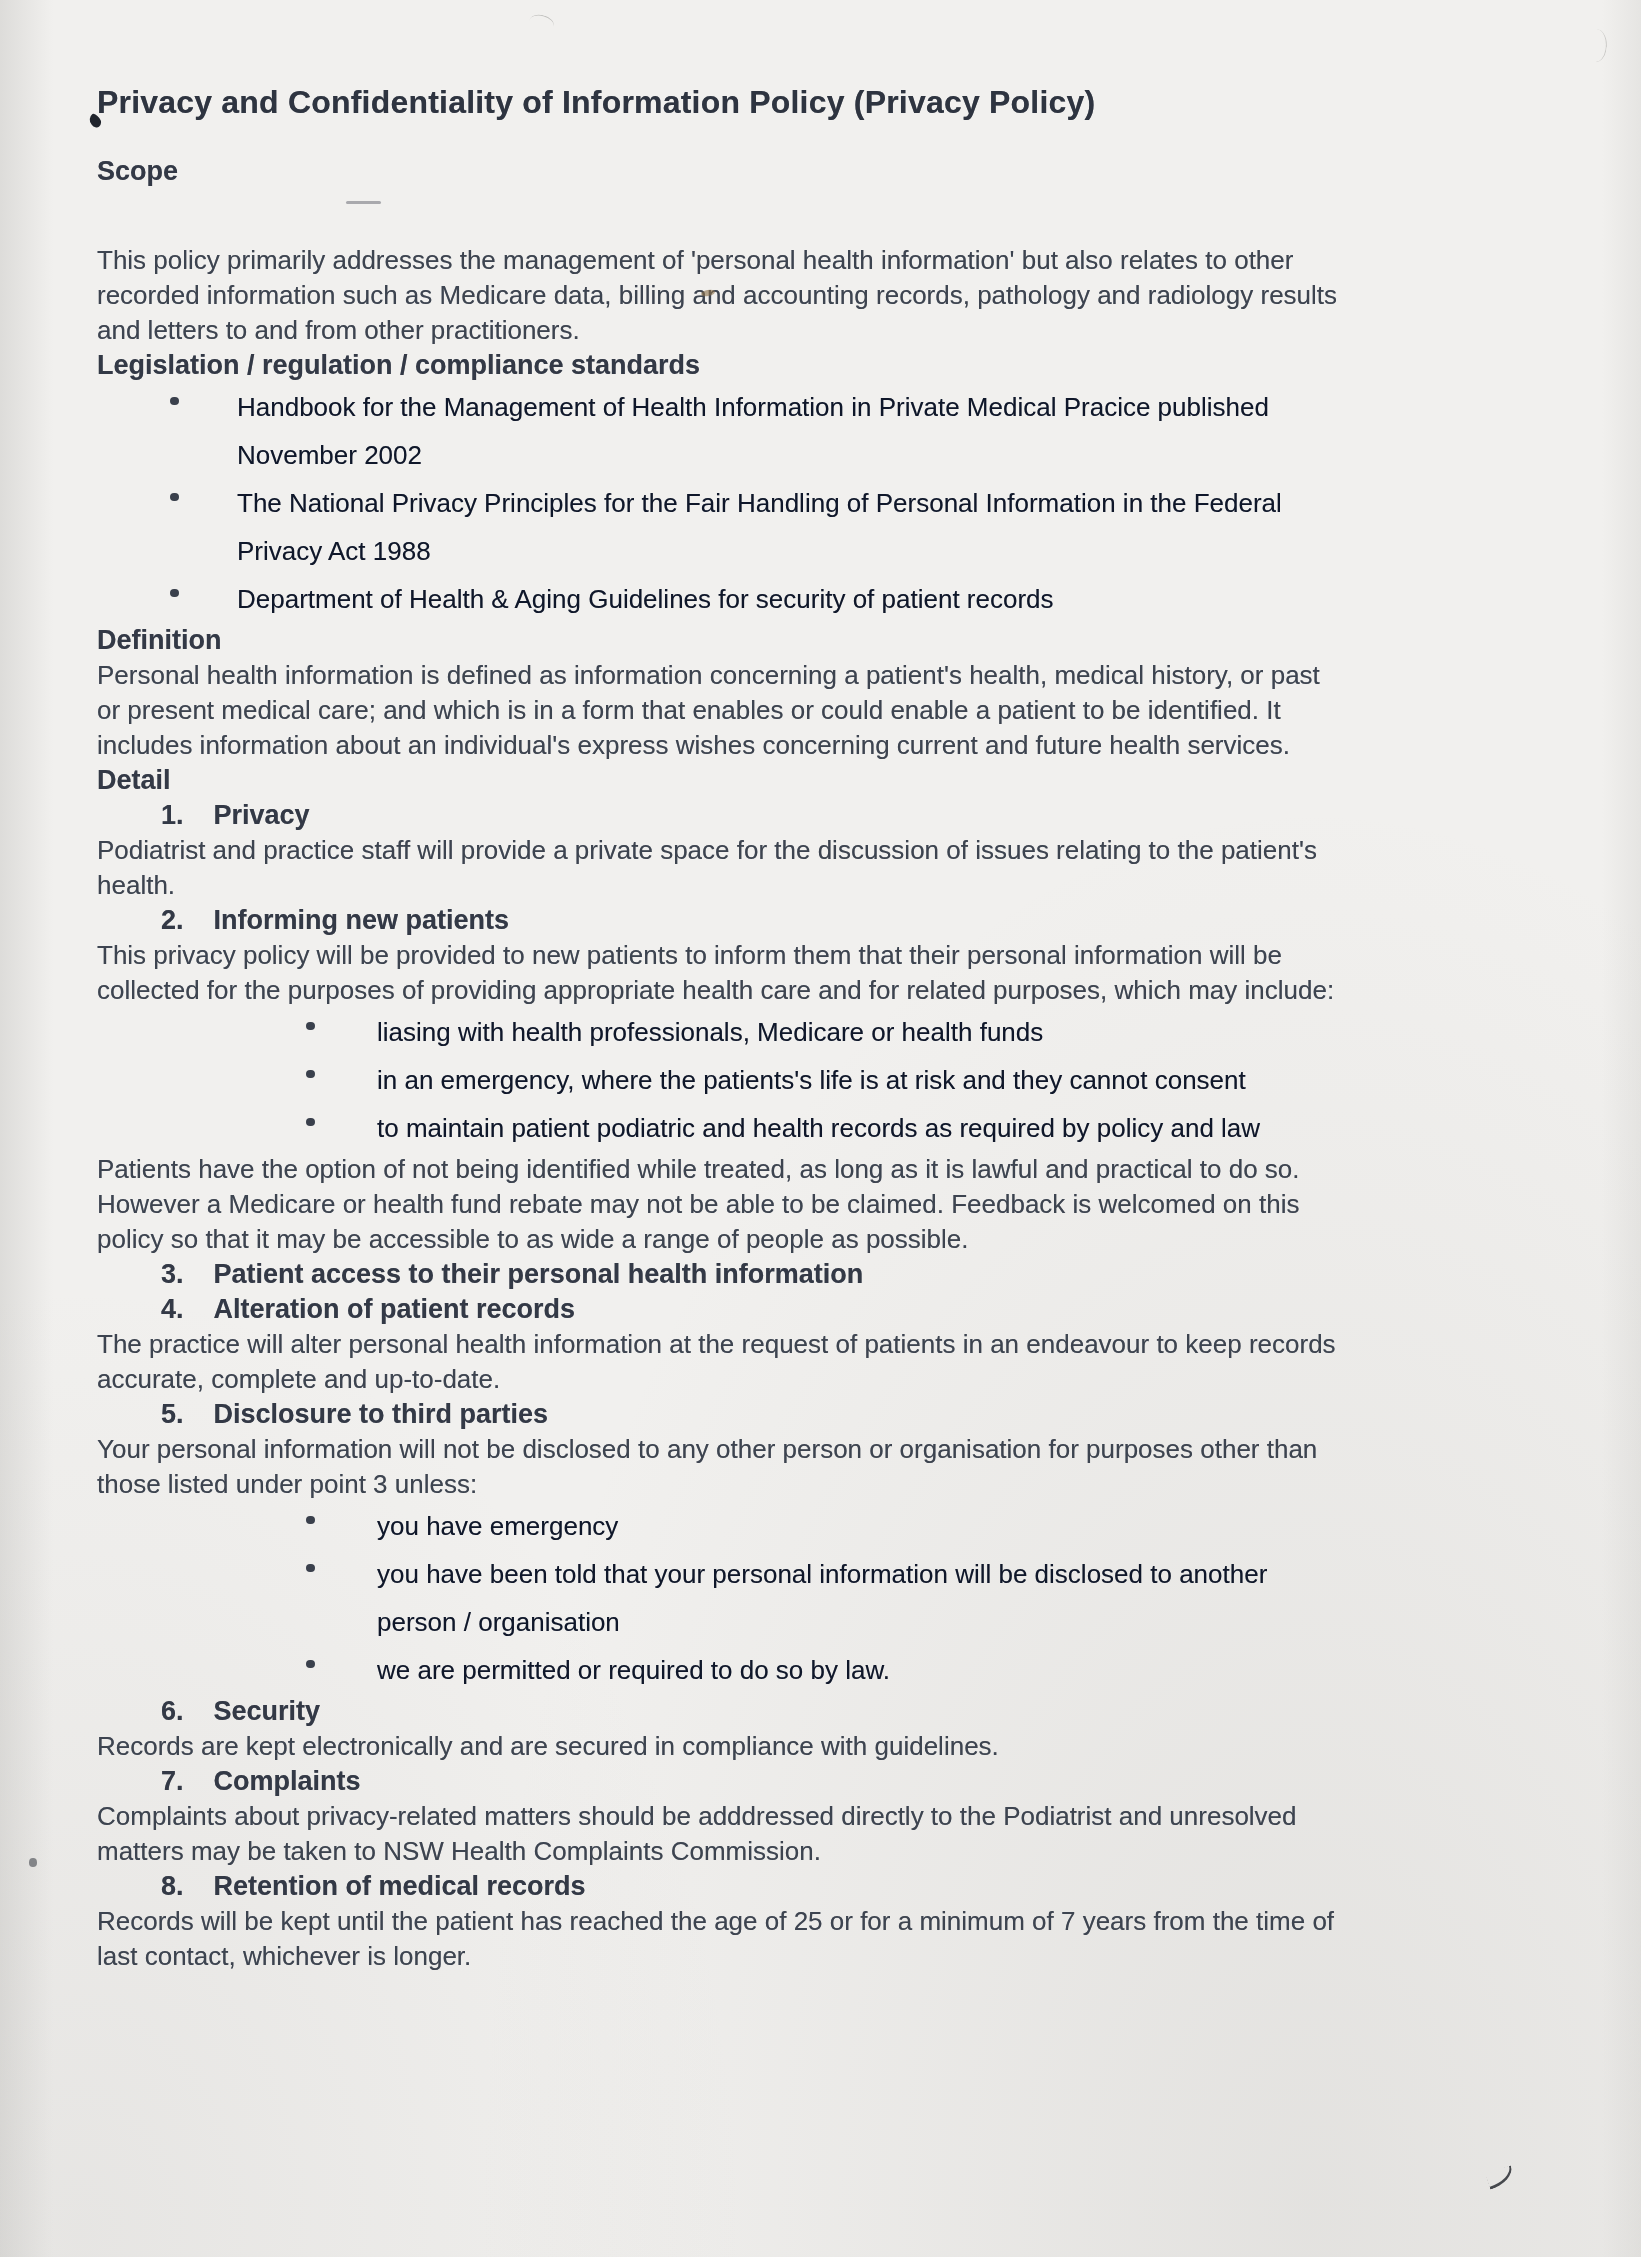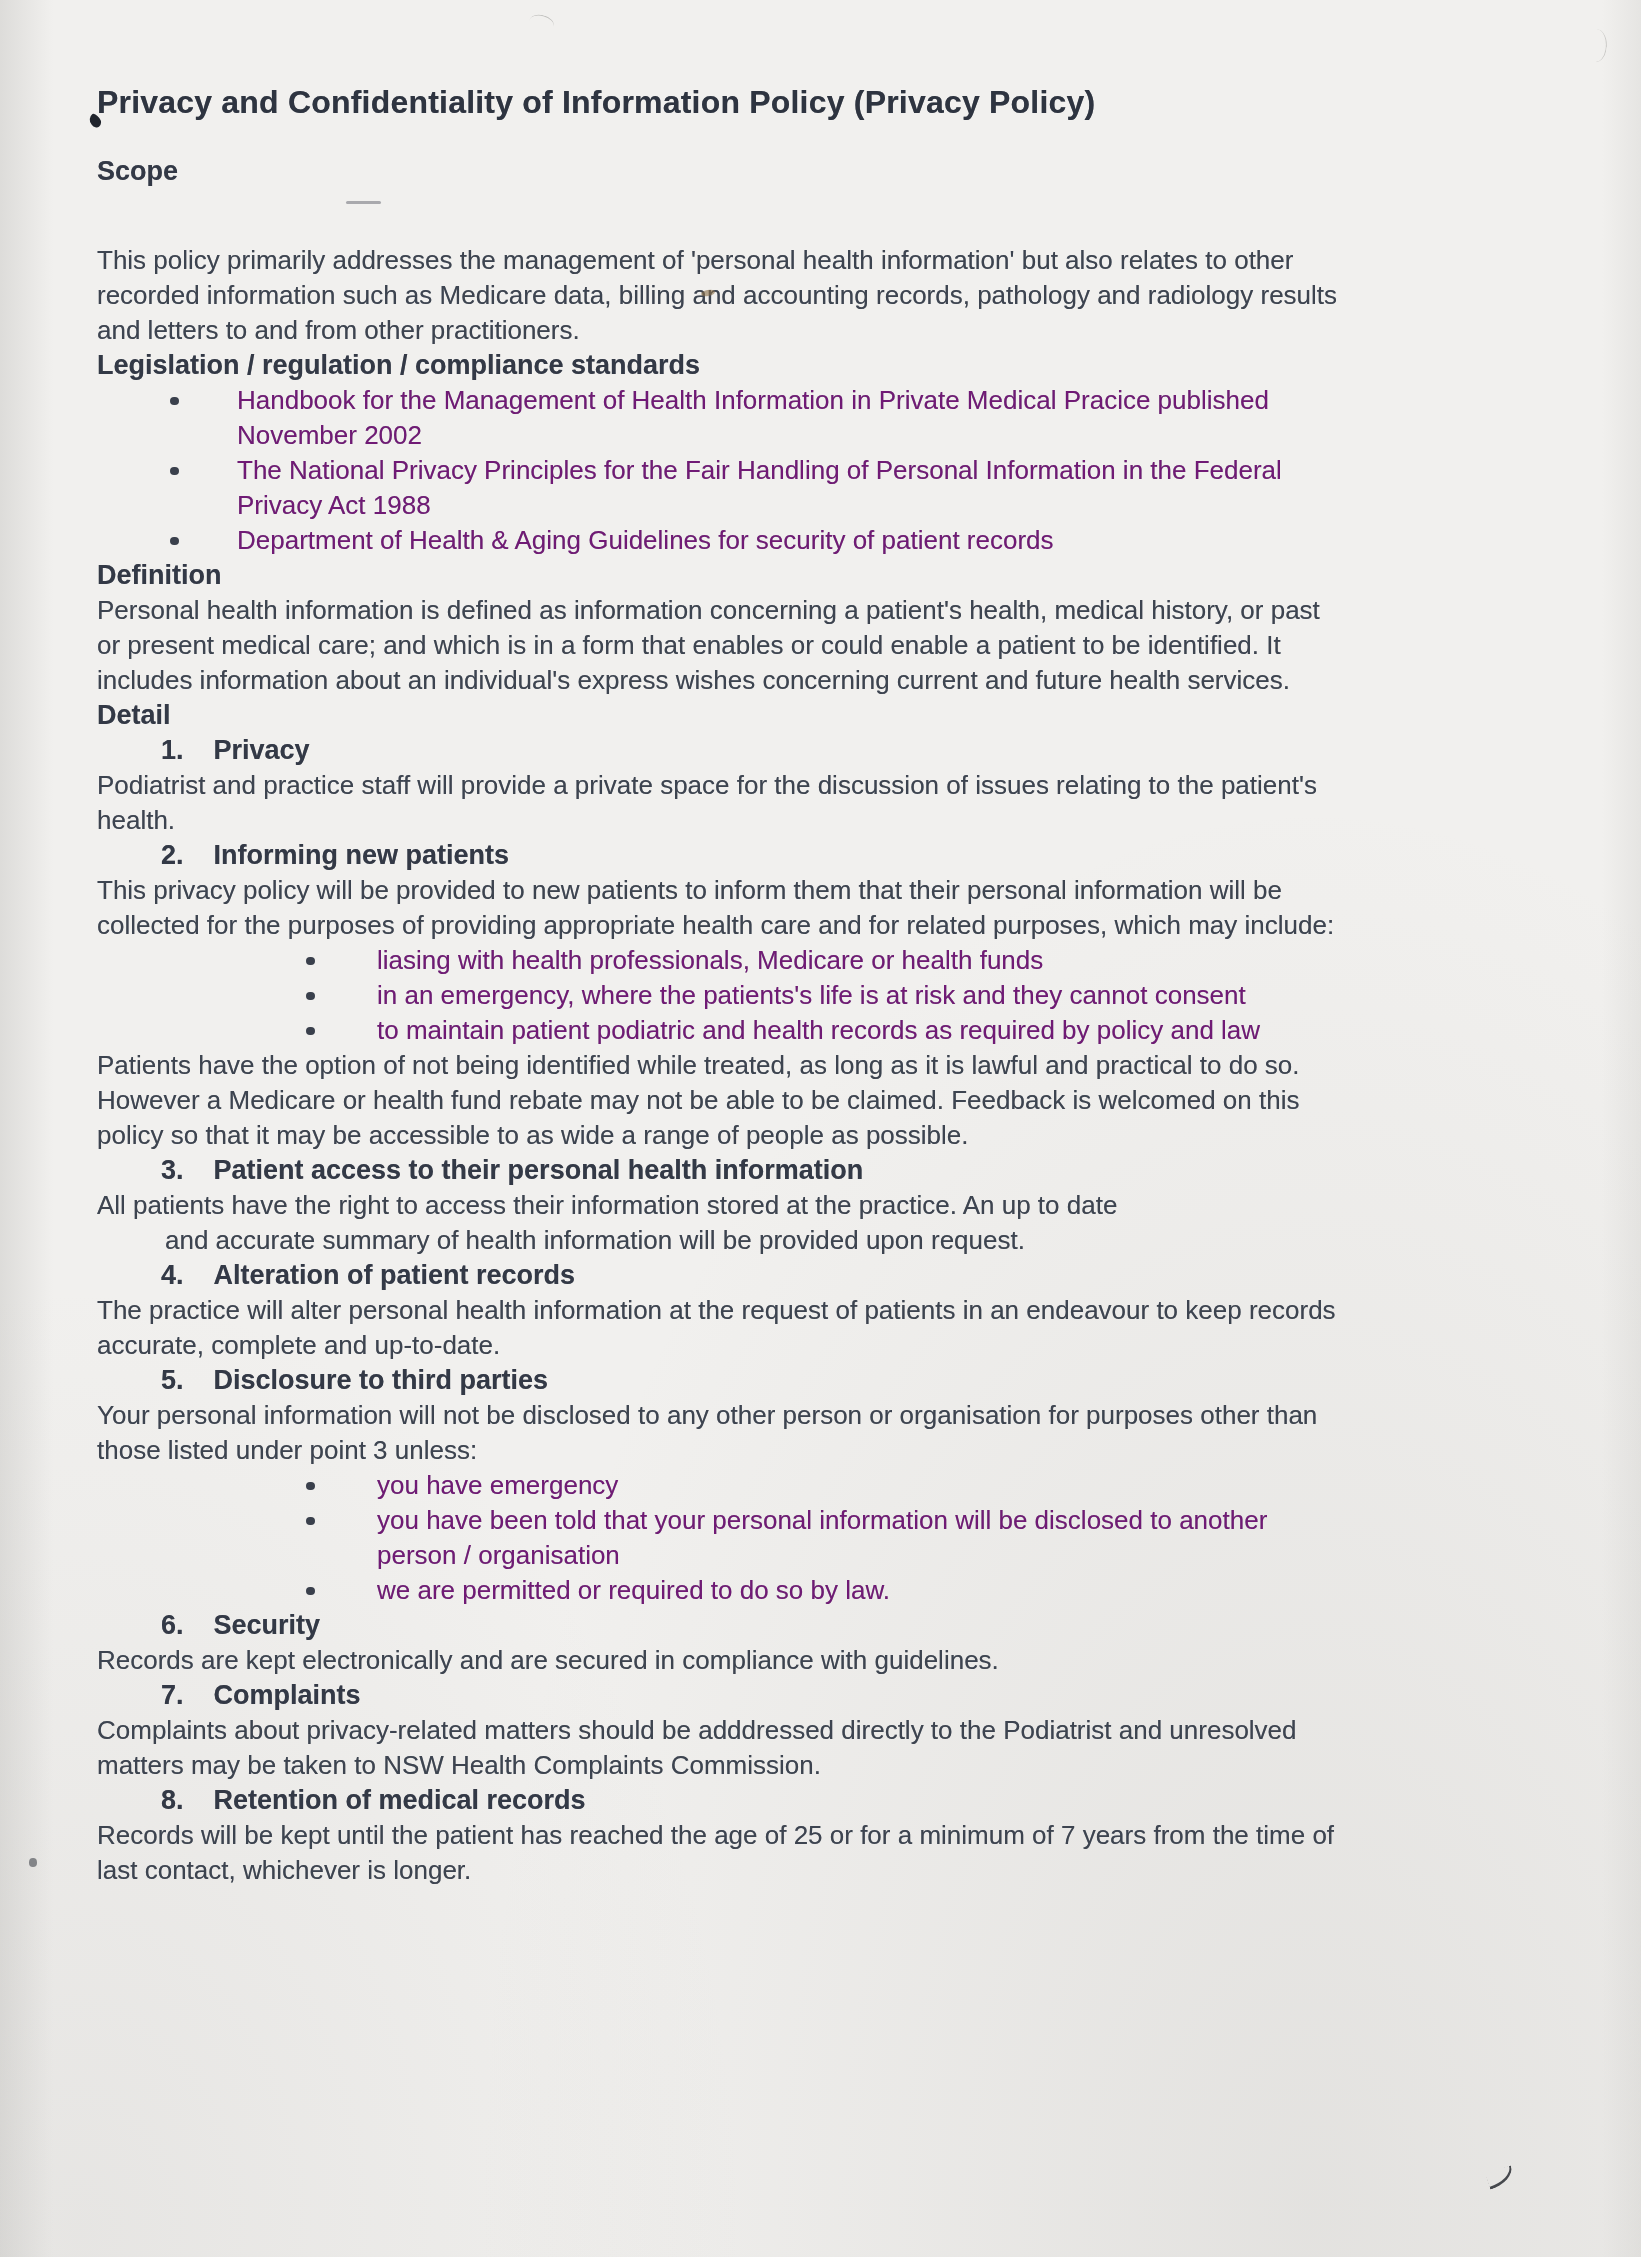--- a/index.html
+++ b/index.html
@@ -35,21 +35,21 @@
     text-shadow:0 0 0.4px rgba(61,68,80,0.45);
   }
   .para .cont{text-indent:68px;}
   .numbered{
     font-size:27px;font-weight:700;color:#333946;line-height:35px;padding-left:64px;
     text-shadow:0 0 0.4px rgba(51,57,70,0.5);
   }
   .numbered .num{display:inline-block;min-width:39px;margin-right:13.5px;}
   ul.bullets{list-style:none;margin:0;padding:0;}
   ul.bullets li{
-    position:relative;font-size:26px;line-height:35px;color:#701a75;
+    position:relative;font-size:26px;line-height:48px;color:#0f172a;
     text-shadow:0 0 0.4px rgba(61,68,80,0.45);
   }
   ul.bullets.lvl1 li{padding-left:140px;}
   ul.bullets.lvl1 li::before{
     content:"";position:absolute;left:73px;top:13.5px;width:8.7px;height:8.7px;border-radius:50%;
     background:#3a404c;
   }
   ul.bullets.lvl2 li{padding-left:280px;}
   ul.bullets.lvl2 li::before{
     content:"";position:absolute;left:209px;top:13.5px;width:8.7px;height:8.7px;border-radius:50%;
@@ -105,24 +105,20 @@
         <div class="para">Podiatrist and practice staff will provide a private space for the discussion of issues relating to the patient's health.</div>
         <div class="numbered"><span class="num">2.</span><span class="label">Informing new patients</span></div>
         <div class="para">This privacy policy will be provided to new patients to inform them that their personal information will be collected for the purposes of providing appropriate health care and for related purposes, which may include:</div>
         <ul class="bullets lvl2">
           <li>liasing with health professionals, Medicare or health funds</li>
           <li>in an emergency, where the patients's life is at risk and they cannot consent</li>
           <li>to maintain patient podiatric and health records as required by policy and law</li>
         </ul>
         <div class="para">Patients have the option of not being identified while treated, as long as it is lawful and practical to do so. However a Medicare or health fund rebate may not be able to be claimed. Feedback is welcomed on this policy so that it may be accessible to as wide a range of people as possible.</div>
         <div class="numbered"><span class="num">3.</span><span class="label">Patient access to their personal health information</span></div>
-        <div class="para">
-          <div>All patients have the right to access their information stored at the practice. An up to date</div>
-          <div class="cont">and accurate summary of health information will be provided upon request.</div>
-        </div>
         <div class="numbered"><span class="num">4.</span><span class="label">Alteration of patient records</span></div>
         <div class="para">The practice will alter personal health information at the request of patients in an endeavour to keep records accurate, complete and up-to-date.</div>
         <div class="numbered"><span class="num">5.</span><span class="label">Disclosure to third parties</span></div>
         <div class="para">Your personal information will not be disclosed to any other person or organisation for purposes other than those listed under point 3 unless:</div>
         <ul class="bullets lvl2">
           <li>you have emergency</li>
           <li>you have been told that your personal information will be disclosed to another person / organisation</li>
           <li>we are permitted or required to do so by law.</li>
         </ul>
         <div class="numbered"><span class="num">6.</span><span class="label">Security</span></div>

